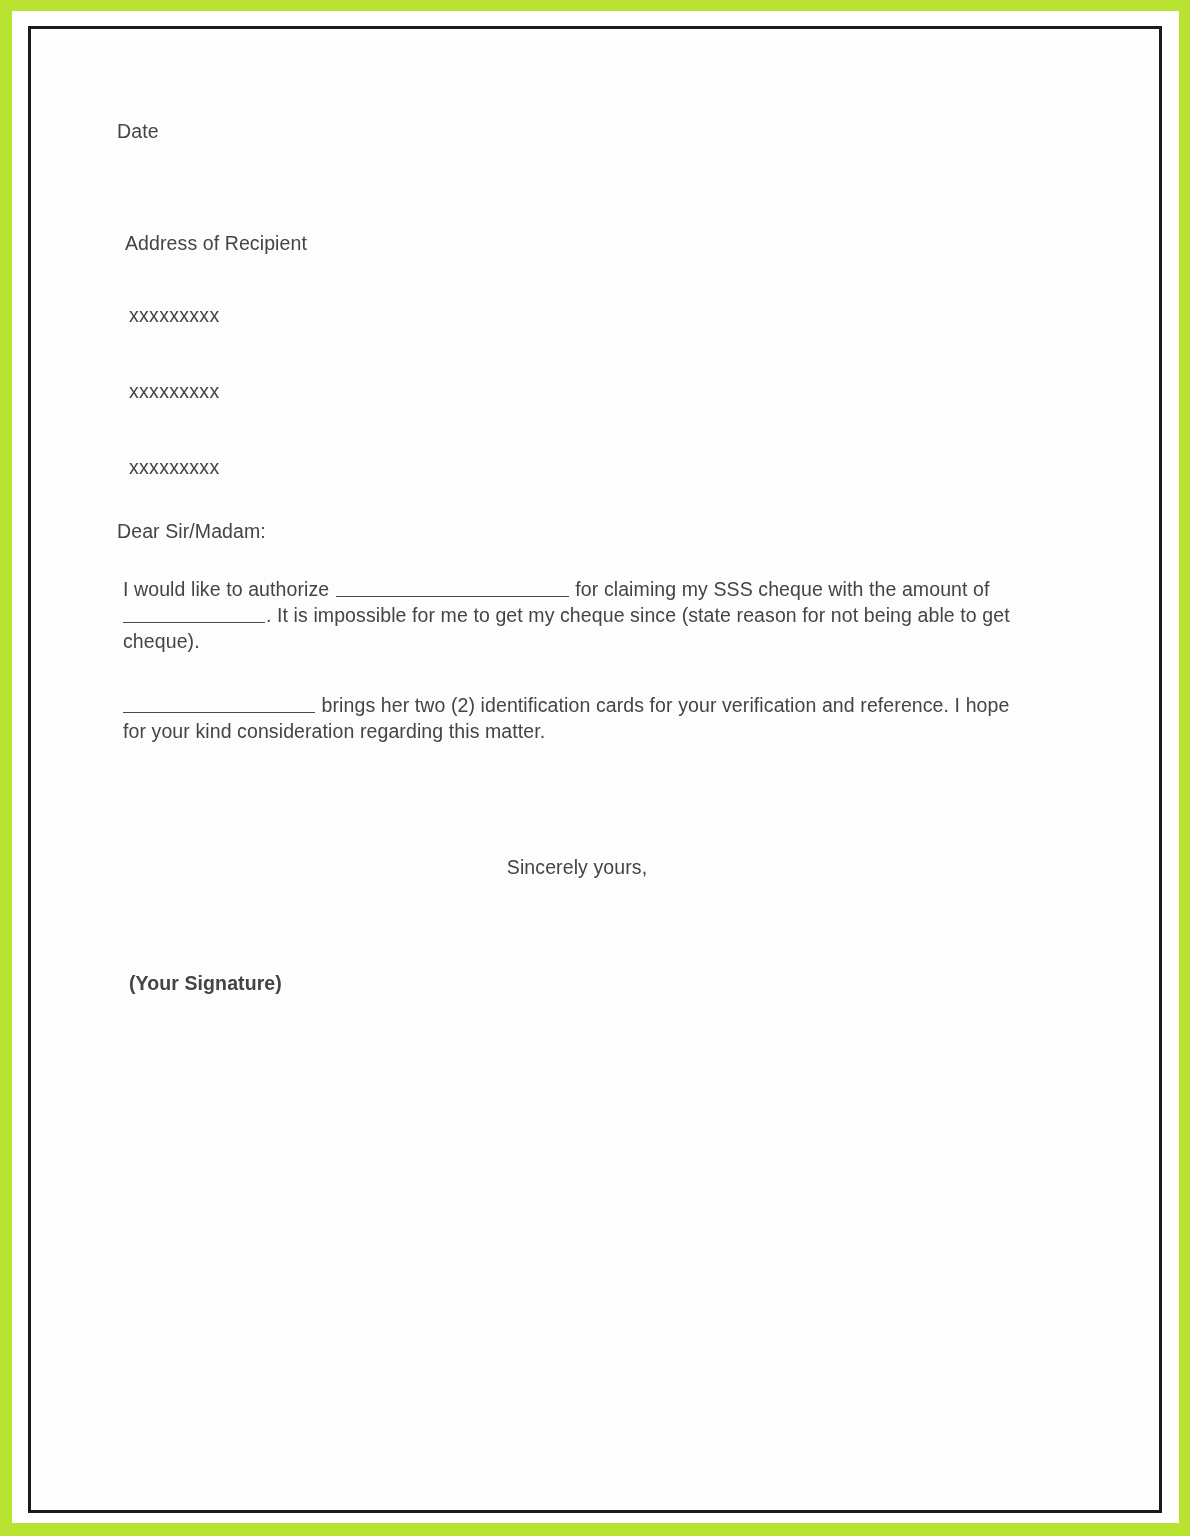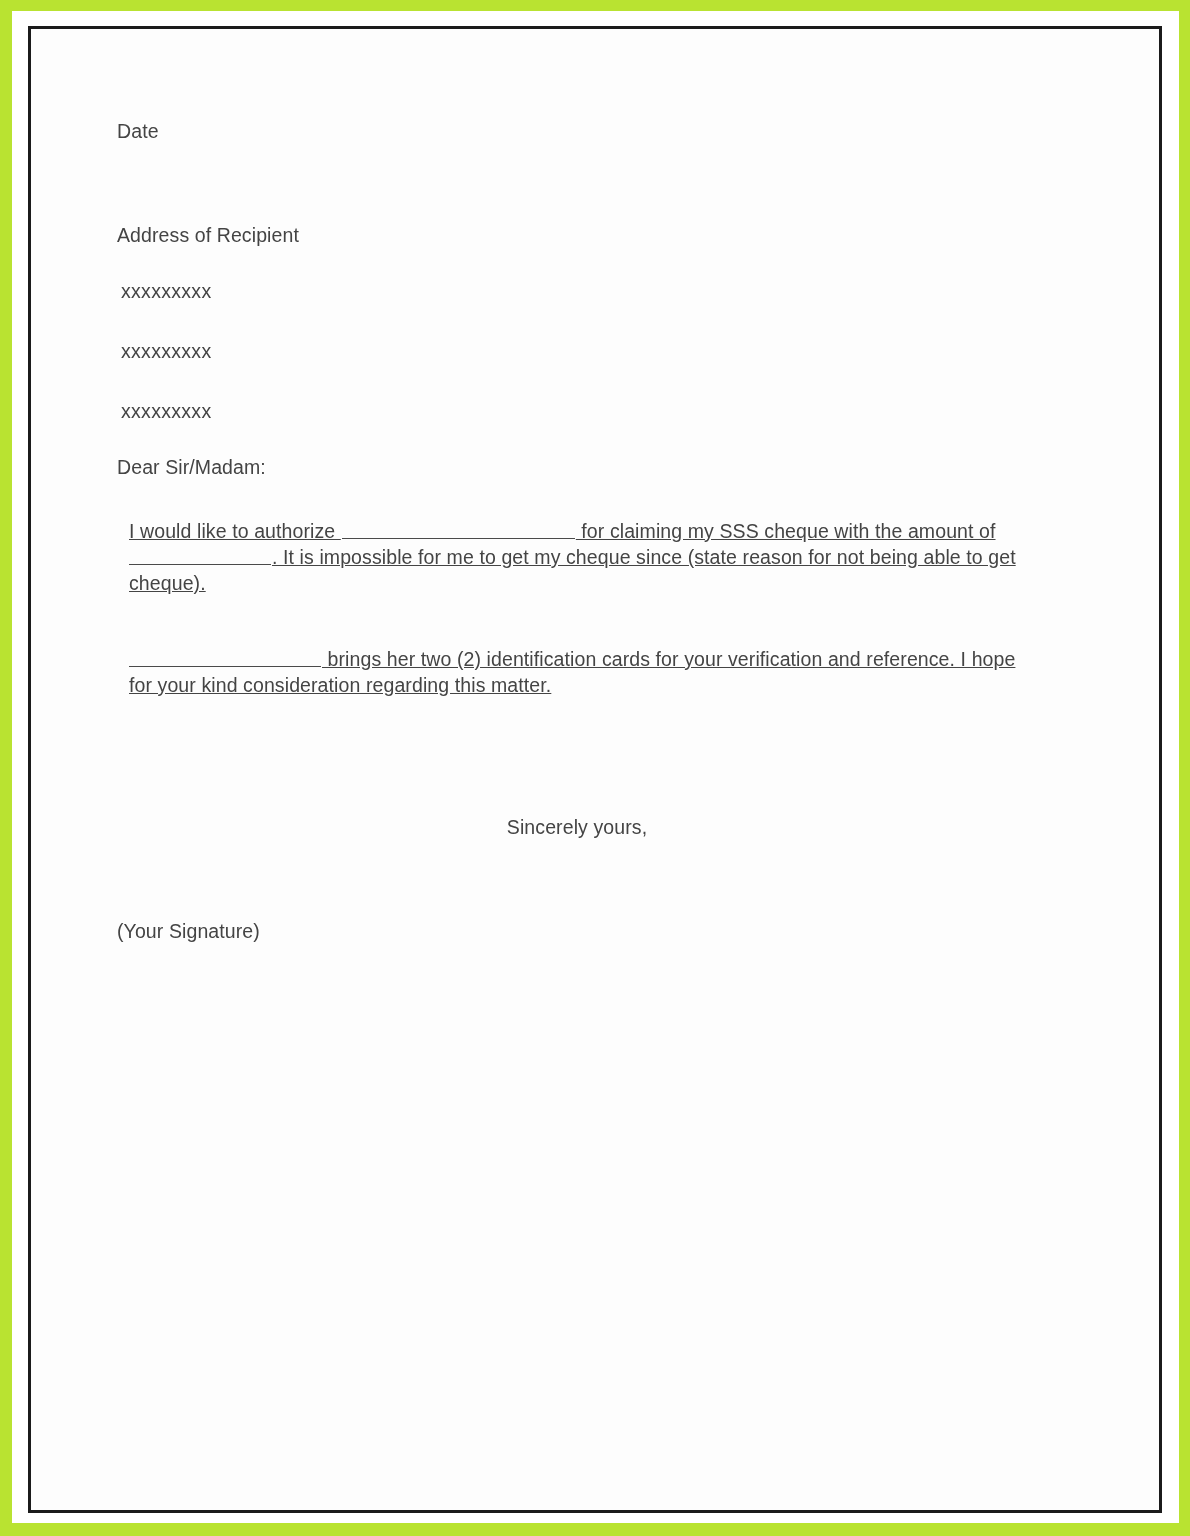--- a/index.html
+++ b/index.html
@@ -70,54 +70,53 @@
   }
 
   .line-date {
     margin: 0;
   }
 
   .spacer-lg { height: 78px; }
   .spacer-md { height: 26px; }
 
   .addr-head {
-    margin: 0;
+    margin: 8px;
   }
 
   .addr-line {
-    margin: 4px;
+    margin: 12px;
     letter-spacing: 0.3px;
   }
 
   .gap-addr { height: 26px; }
 
   .salutation {
     margin: 0;
   }
 
   .para {
-    margin: 12px;
-    text-decoration: underline;
+    margin: 6px;
   }
 
   .blank {
     display: inline-block;
     border-bottom: 1.6px solid #4a4a4a;
     vertical-align: baseline;
     height: 17px;
     margin: 0 1px -1px 1px;
   }
 
   .blank-auth { width: 233px; }
   .blank-amount { width: 142px; margin-left: 0; }
   .blank-name { width: 192px; margin-left: 0; }
 
   .thanks { margin: 0; }
   .sincerely { margin: 0; text-align: center; }
-  .signature { margin: 0; }
+  .signature { margin: 12px; font-weight: bold; }
 </style>
 </head>
 <body>
 
 <div class="page">
 
   <div class="paper"></div>
 
   <div class="green-frame"></div>
 

